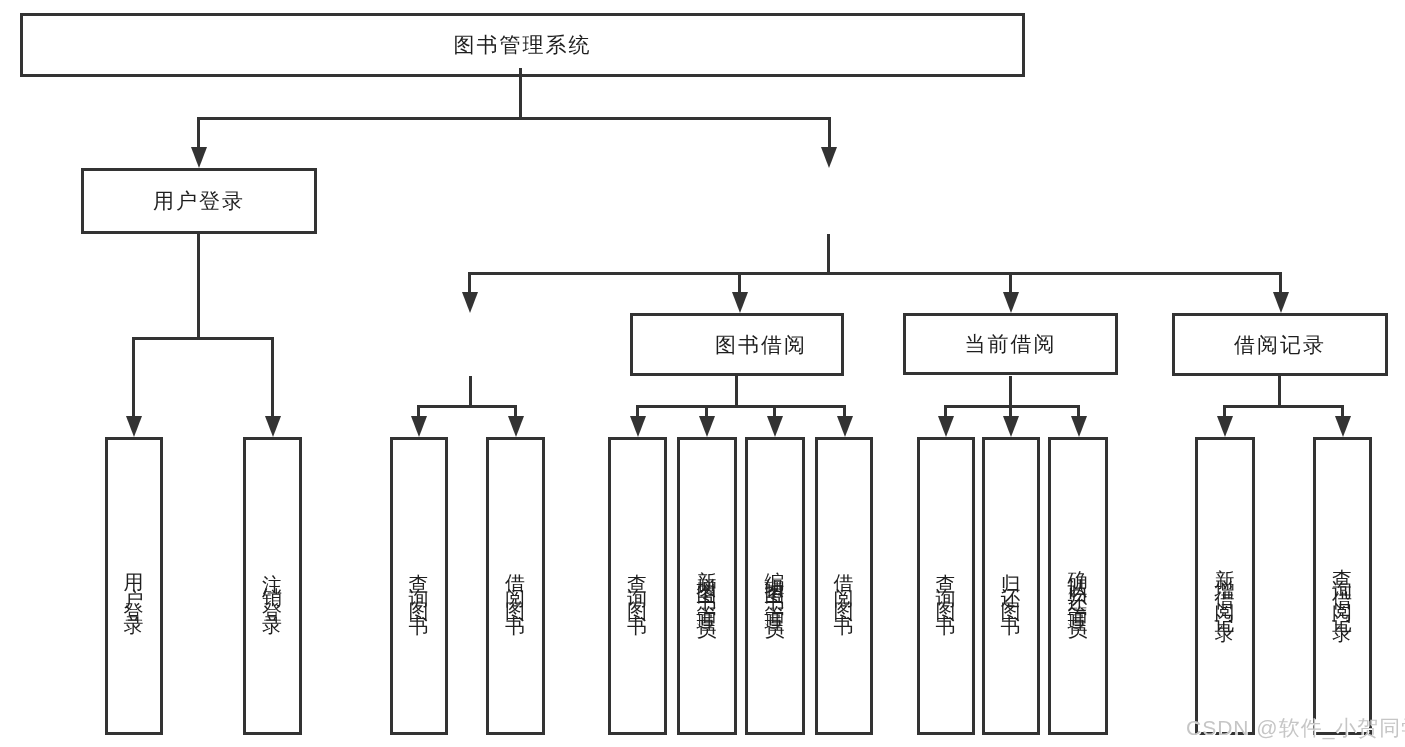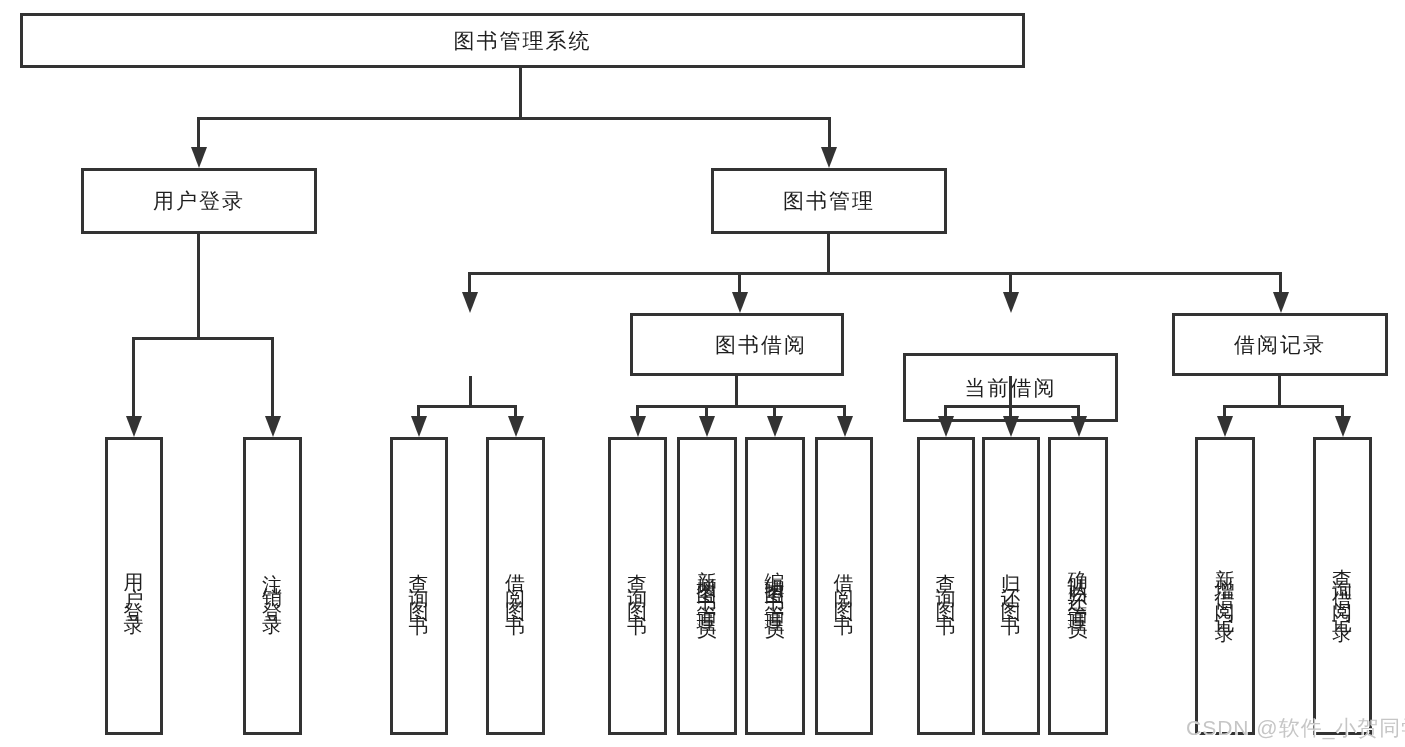--- a/index.html
+++ b/index.html
@@ -30,38 +30,35 @@
     position:absolute;left:1186px;top:714px;
     font-size:21px;color:#c6c6c6;letter-spacing:1px;white-space:nowrap;
     text-shadow:1px 1px 0 #ffffff;
   }
 </style>
 </head>
 <body>
 
 <div class="canvas">
 
-  <div class="hnode" style="left:20px;top:13px;width:1005px;height:55px;">
+  <div class="hnode" style="left:20px;top:13px;width:1005px;height:64px;">
     <span>图书管理系统</span>
   </div>
 
   <div class="hnode" style="left:81px;top:168px;width:236px;height:66px;">
     <span>用户登录</span>
   </div>
 
-  <div class="hnode" style="left:711px;top:168px;width:236px;height:66px;">
-    <span>图书管理</span>
-  </div>
 
 
   <div class="hnode" style="left:630px;top:313px;width:214px;height:63px;padding-left:48px;">
     <span>图书借阅</span>
   </div>
 
-  <div class="hnode" style="left:903px;top:313px;width:215px;height:69px;margin-top:40px;">
+  <div class="hnode" style="left:903px;top:313px;width:215px;height:62px;">
     <span>当前借阅</span>
   </div>
 
   <div class="hnode" style="left:1172px;top:313px;width:216px;height:63px;">
     <span>借阅记录</span>
   </div>
 
   <div class="vnode" style="left:105px;top:437px;width:58px;height:298px;">
     <span class="vtext ls4">用户登录</span>
   </div>

